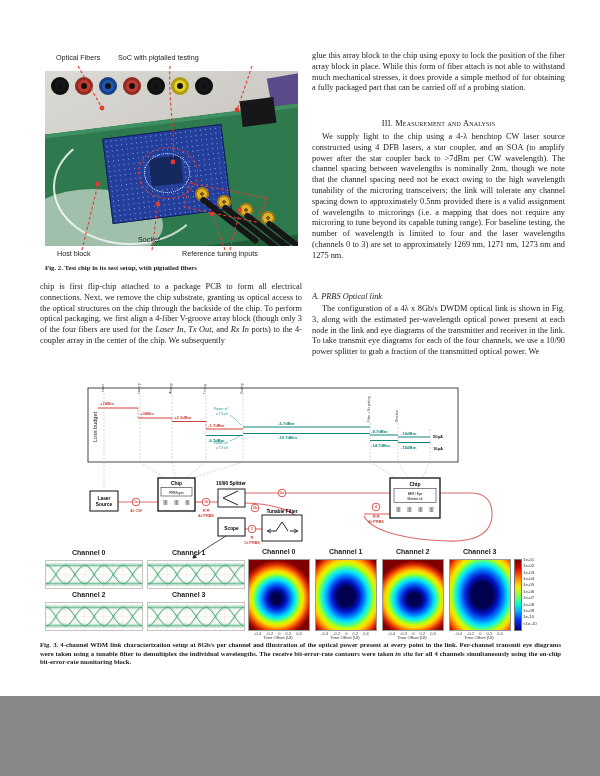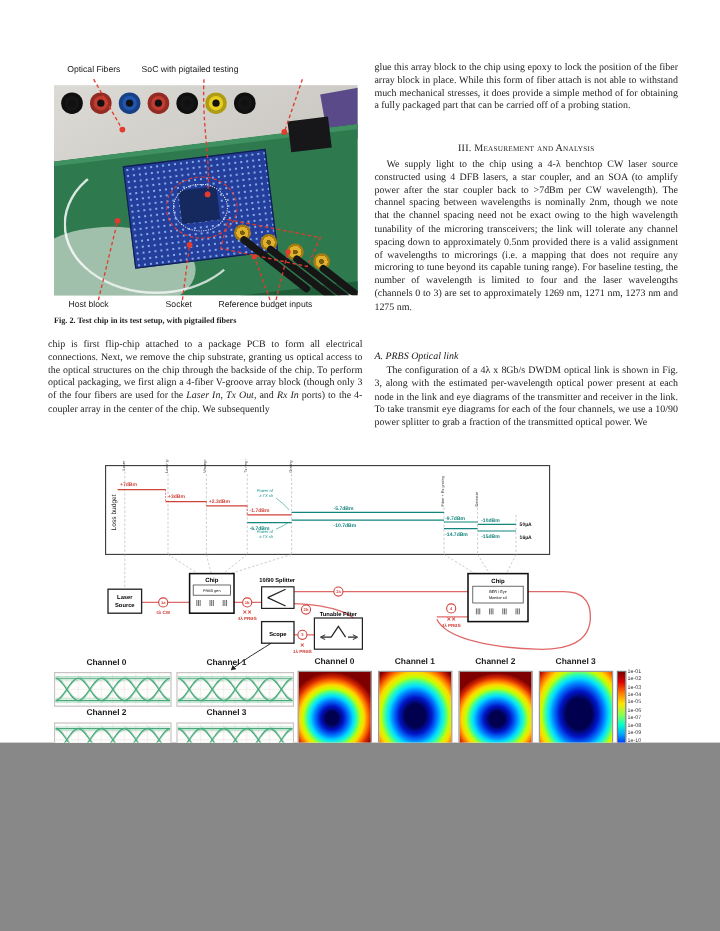--- a/index.html
+++ b/index.html
@@ -1,16 +1,16 @@
 <!DOCTYPE html>
 <html><head>
 <meta charset="utf-8">
 <style>
   html,body{margin:0;padding:0;background:#888;}
-  .page{position:relative;width:600px;height:619px;background:#fff;overflow:hidden;
+  .page{position:relative;width:600px;height:696px;background:#fff;overflow:hidden;
         font-family:"Liberation Serif",serif;color:#1c1c1c;}
   .abs{position:absolute;}
   .para{font-size:8.3px;line-height:10.8px;text-align:justify;}
   .it{font-style:italic;}
   
   .f2lab{font-family:"Liberation Sans",sans-serif;font-size:7.2px;color:#1a1a1a;white-space:nowrap;}
   .photo{left:45px;top:71px;width:253px;height:175px;background:linear-gradient(150deg,#dcdad5,#bdbab4);overflow:hidden;}
   .jack{width:18px;height:18px;border-radius:50%;top:6px;box-shadow:inset 0 0 0 3px rgba(0,0,0,.25);}
   .jack::after{content:"";position:absolute;left:6px;top:6px;width:6px;height:6px;border-radius:50%;background:#111;}
   .pcb{left:-12px;top:48px;width:285px;height:140px;background:#2e7a4e;transform:rotate(-7deg);
@@ -105,22 +105,22 @@
         <circle cx="133" cy="112" r="2.4"></circle>
         <circle cx="197" cy="60" r="2.4"></circle>
       <circle cx="58" cy="134" r="2.4"></circle>
         <circle cx="118" cy="154" r="2.4"></circle>
       <circle cx="172" cy="164" r="2.2"></circle>
         <circle cx="200" cy="160" r="2.2"></circle>
     </g>
   </svg>
 
   <div class="abs f2lab" style="left:57px;top:249px;">Host block</div>
-  <div class="abs f2lab" style="left:138px;top:249px;text-align:right;">Socket</div>
-  <div class="abs f2lab" style="left:182px;top:249px;">Reference budget inputs</div>
+  <div class="abs f2lab" style="left:138px;top:235px;text-align:right;">Socket</div>
+  <div class="abs f2lab" style="left:182px;top:249px;">Reference tuning inputs</div>
   <div class="abs f2cap" style="left:45px;top:264px;width:253px;">Fig. 2. Test chip in its test setup, with pigtailed fibers</div>
 
   <div class="abs para" style="left:40px;top:282px;width:262px;"><span>chip is first flip-chip attached to a package PCB to form all electrical connections. Next, we remove the chip substrate, granting us optical access to the optical structures on the chip through the backside of the chip. To perform optical packaging, we first align a 4-fiber V-groove array block (though only 3 of the four fibers are used for the </span><span class="it">Laser In</span><span>, </span><span class="it">Tx Out</span><span>, and </span><span class="it">Rx In</span><span> ports) to the 4-coupler array in the center of the chip. We subsequently</span></div>
 
   <div class="abs para rc" style="top:51px;">glue this array block to the chip using epoxy to lock the position of the fiber array block in place. While this form of fiber attach is not able to withstand much mechanical stresses, it does provide a simple method of for obtaining a fully packaged part that can be carried off of a probing station.</div>
   <div class="abs rc rc-head" style="top:119px;">III. Measurement and Analysis</div>
   <div class="abs para rc indent" style="top:132px;">We supply light to the chip using a 4-λ benchtop CW laser source constructed using 4 DFB lasers, a star coupler, and an SOA (to amplify power after the star coupler back to &gt;7dBm per CW wavelength). The channel spacing between wavelengths is nominally 2nm, though we note that the channel spacing need not be exact owing to the high wavelength tunability of the microring transceivers; the link will tolerate any channel spacing down to approximately 0.5nm provided there is a valid assignment of wavelengths to microrings (i.e. a mapping that does not require any microring to tune beyond its capable tuning range). For baseline testing, the number of wavelength is limited to four and the laser wavelengths (channels 0 to 3) are set to approximately 1269 nm, 1271 nm, 1273 nm and 1275 nm.</div>
   <div class="abs rc rc-sub" style="top:292px;">A. PRBS Optical link</div>
   <div class="abs para rc indent" style="top:304px;">The configuration of a 4λ x 8Gb/s DWDM optical link is shown in Fig. 3, along with the estimated per-wavelength optical power present at each node in the link and eye diagrams of the transmitter and receiver in the link. To take transmit eye diagrams for each of the four channels, we use a 10/90 power splitter to grab a fraction of the transmitted optical power. We</div>
 

